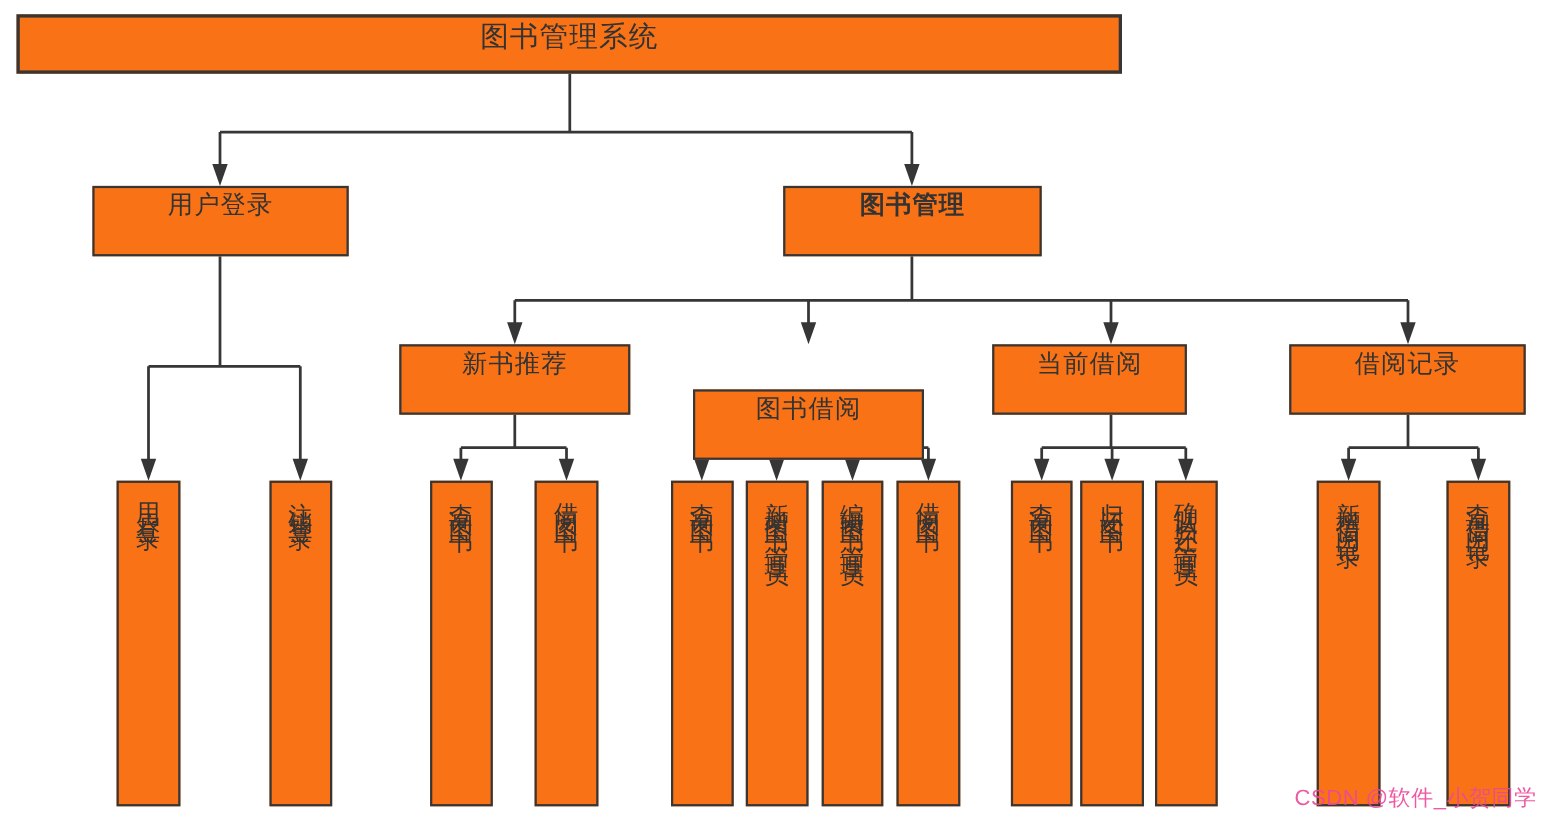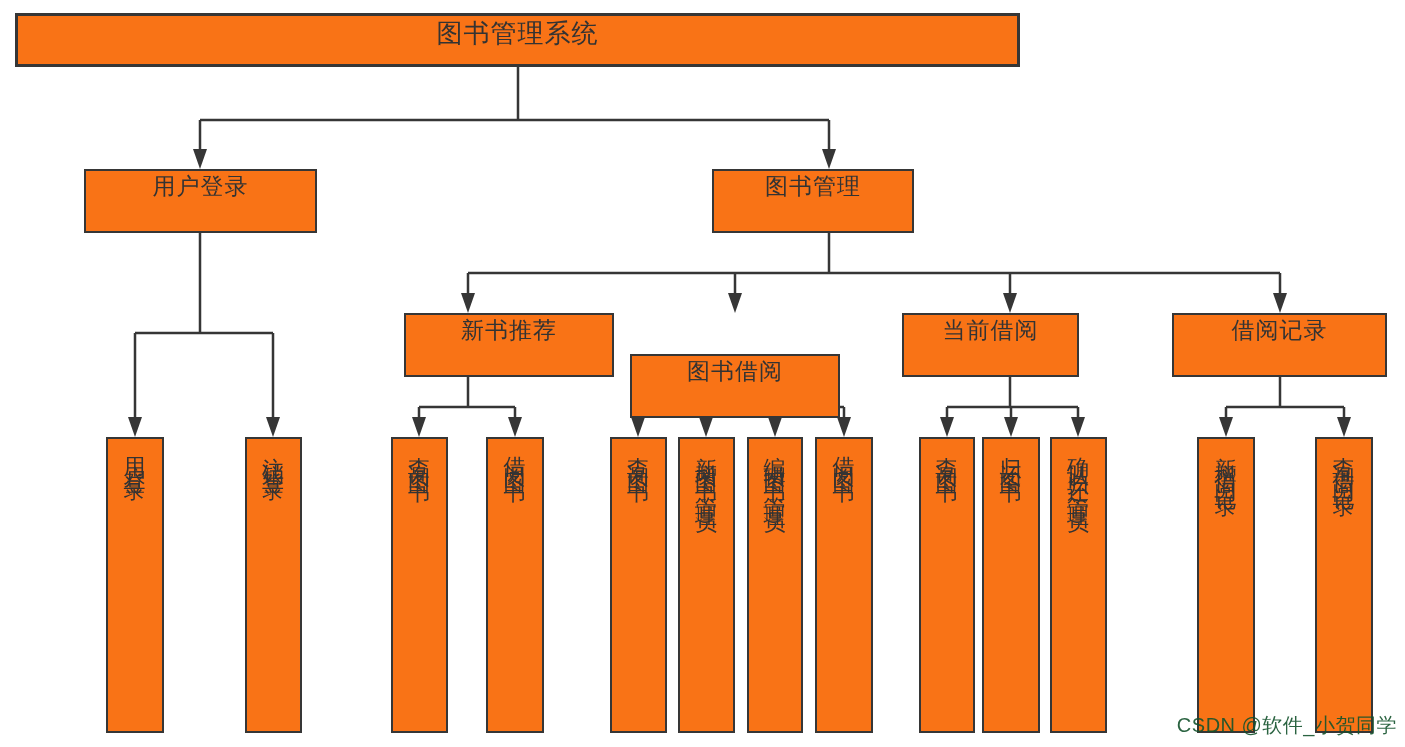--- a/index.html
+++ b/index.html
@@ -26,22 +26,22 @@
     display: flex;
     align-items: flex-start;
     justify-content: center;
     text-align: center;
   }
   .root-box   { left: 15px;  top: 13px;  width: 1005px; height: 54px; border-width: 3px; font-size: 26px; letter-spacing: 1px; }
   .mid-box    { height: 64px; font-size: 23px; letter-spacing: 1px; }
   .lvl2       { top: 169px; }
   .lvl3       { top: 313px; }
   .b-user-login    { left: 84px;  width: 233px; }
-  .b-book-mgmt     { left: 712px; width: 202px; }
-  .b-new-recommend { left: 363px;  width: 210px; margin-left: 41px; }
+  .b-book-mgmt     { left: 712px; width: 235px; font-weight: bold; }
+  .b-new-recommend { left: 363px;  width: 210px; }
   .b-book-borrow   { left: 630px;  width: 210px; margin-top: 41px; }
   .b-current       { left: 902px;  width: 177px; }
   .b-records       { left: 1172px; width: 215px; }
   .leaf-box {
     top: 437px;
     height: 296px;
     border-width: 2px;
   }
   .v-text {
     writing-mode: vertical-rl;
@@ -62,21 +62,21 @@
   .l9  { left: 919px;  width: 56px; }
   .l10 { left: 982px;  width: 58px; }
   .l11 { left: 1050px; width: 57px; }
   .l12 { left: 1197px; width: 58px; }
   .l13 { left: 1315px; width: 58px; }
   .watermark {
     position: absolute;
     right: 8px;
     top: 712px;
     font-size: 20px;
-    color: #14532d;
+    color: #ec4899;
     letter-spacing: 0.5px;
     z-index: 5;
     opacity: 0.9;
   }
 </style>
 </head>
 <body>
 
 <div class="stage">
 

